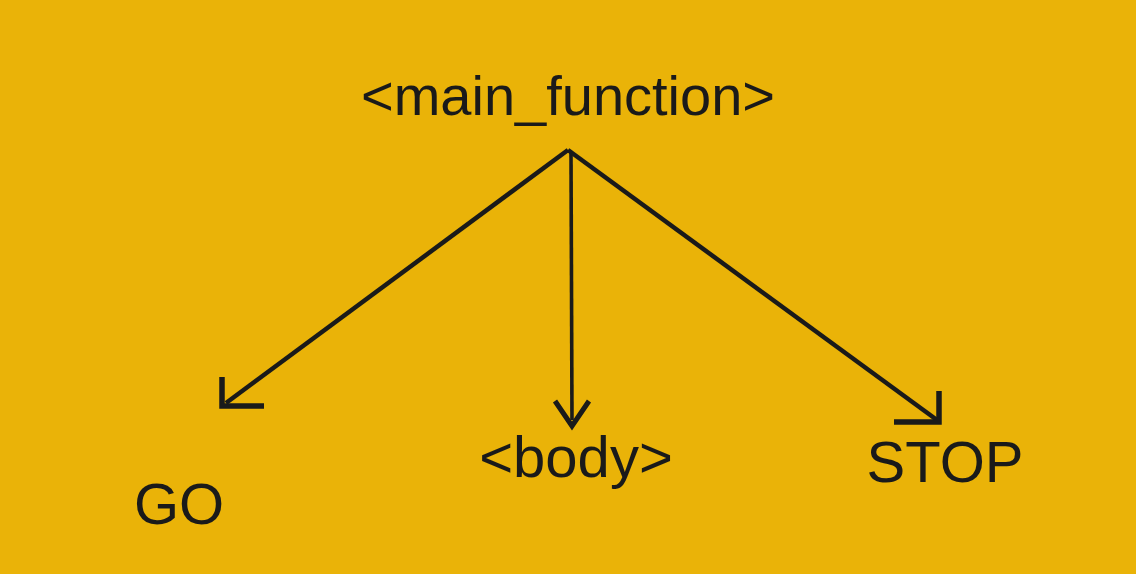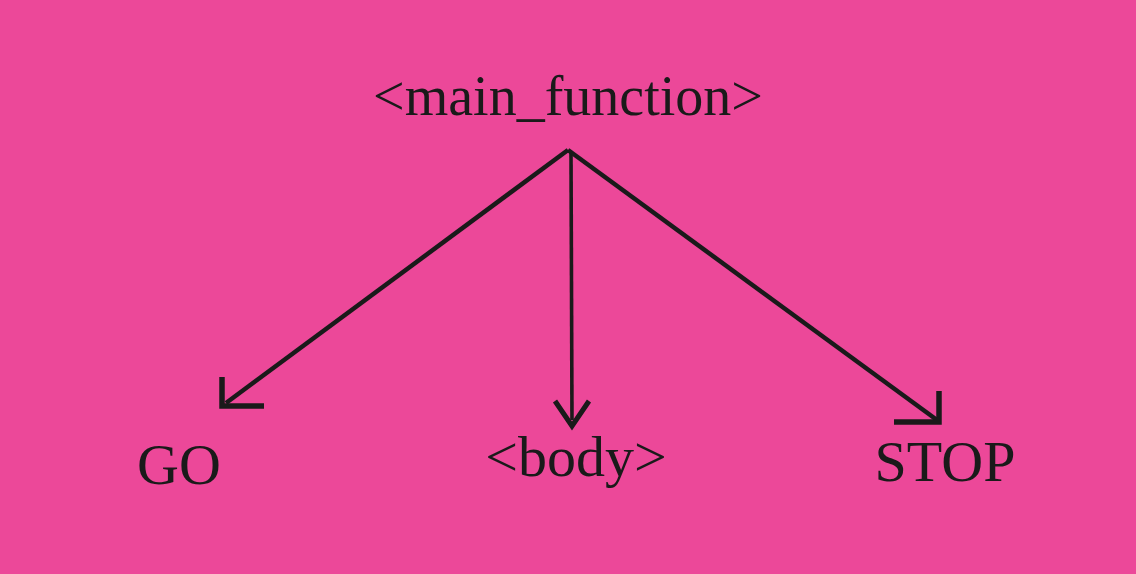--- a/index.html
+++ b/index.html
@@ -8,23 +8,22 @@
     padding: 0;
     background: #ffffff;
   }
   body {
     font-family: "Liberation Sans", sans-serif;
   }
   #canvas {
     position: relative;
     width: 1136px;
     height: 574px;
-    background: #ec4899;
+    background: #eab308;
     overflow: hidden;
-    font-family: Liberation Serif, serif;
   }
   #tree-svg {
     position: absolute;
     left: 0;
     top: 0;
     width: 1136px;
     height: 574px;
     display: block;
   }
   .node-label {
@@ -42,21 +41,21 @@
     top: 68px;
     text-align: center;
   }
   .leaf-label {
     font-size: 58px;
     text-align: center;
   }
   #label-go {
     left: 79px;
     width: 200px;
-    top: 436px;
+    top: 475px;
   }
   #label-body {
     left: 476px;
     width: 200px;
     top: 428px;
   }
   #label-stop {
     left: 845px;
     width: 200px;
     top: 433px;

